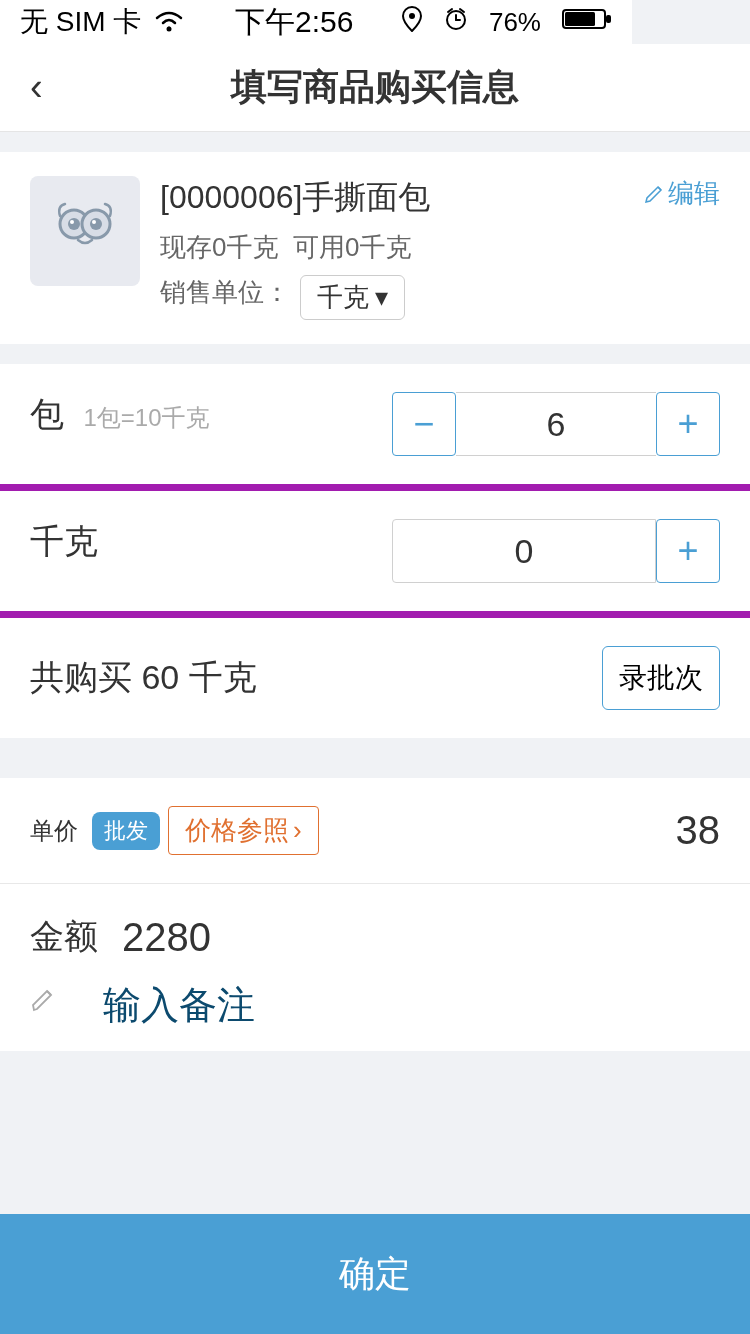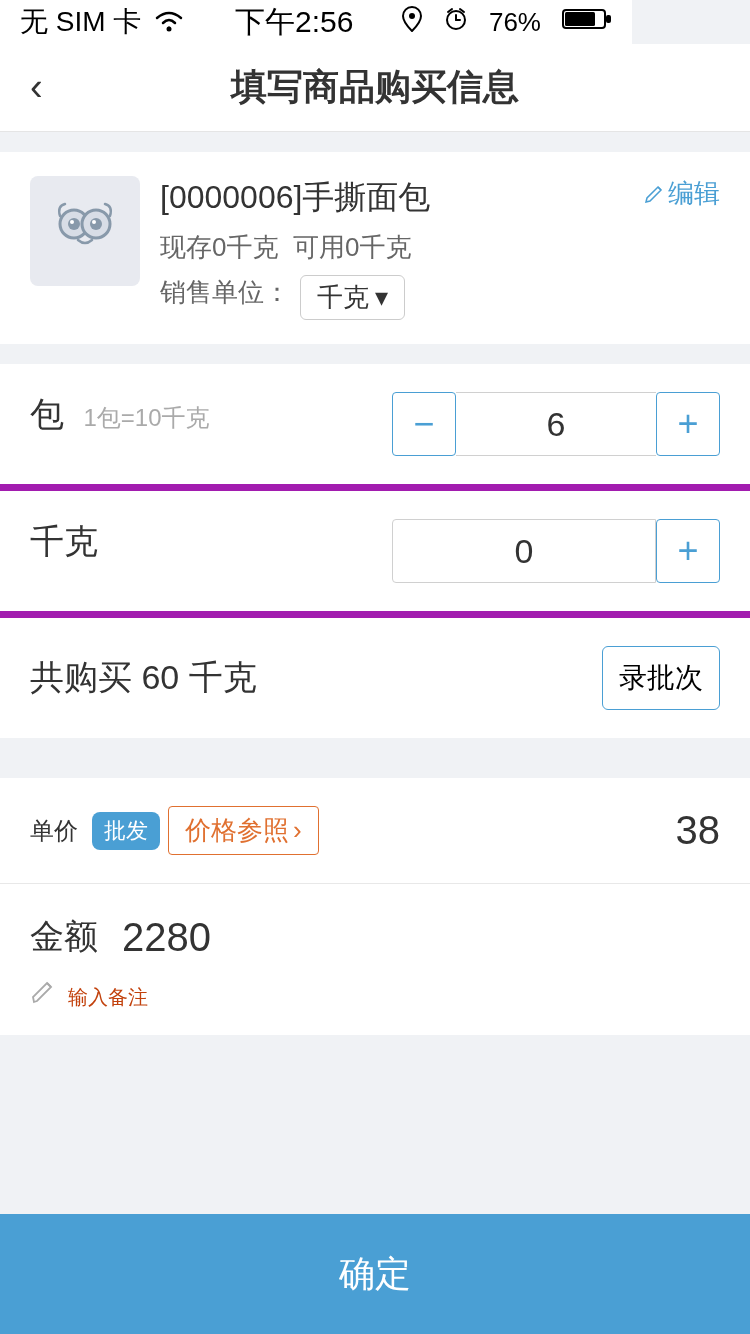--- a/index.html
+++ b/index.html
@@ -438,19 +438,19 @@
     <span class="amount-label">金额</span>
     <span class="amount-value">2280</span>
   </div>
   <div class="remark-row">
     <span>
       <svg width="28" height="28" viewBox="0 0 28 28" fill="none">
         <path d="M4 22 L7 21 L21 7 L17 3 L3 17 Z" stroke="#aaa" stroke-width="1.8" fill="none"></path>
         <path d="M17 3 L21 7" stroke="#aaa" stroke-width="1.8"></path>
       </svg>
     </span>
-    <span style="color:#c2410c;font-size:20px;">输入备注</span>
+    <span style="color:#0c4a6e;font-size:38px;margin-left:35px;">输入备注</span>
   </div>
 </div>
 
 <div class="bottom-space"></div>
 
 <button class="confirm-btn">确定</button>
 
 </body></html>

